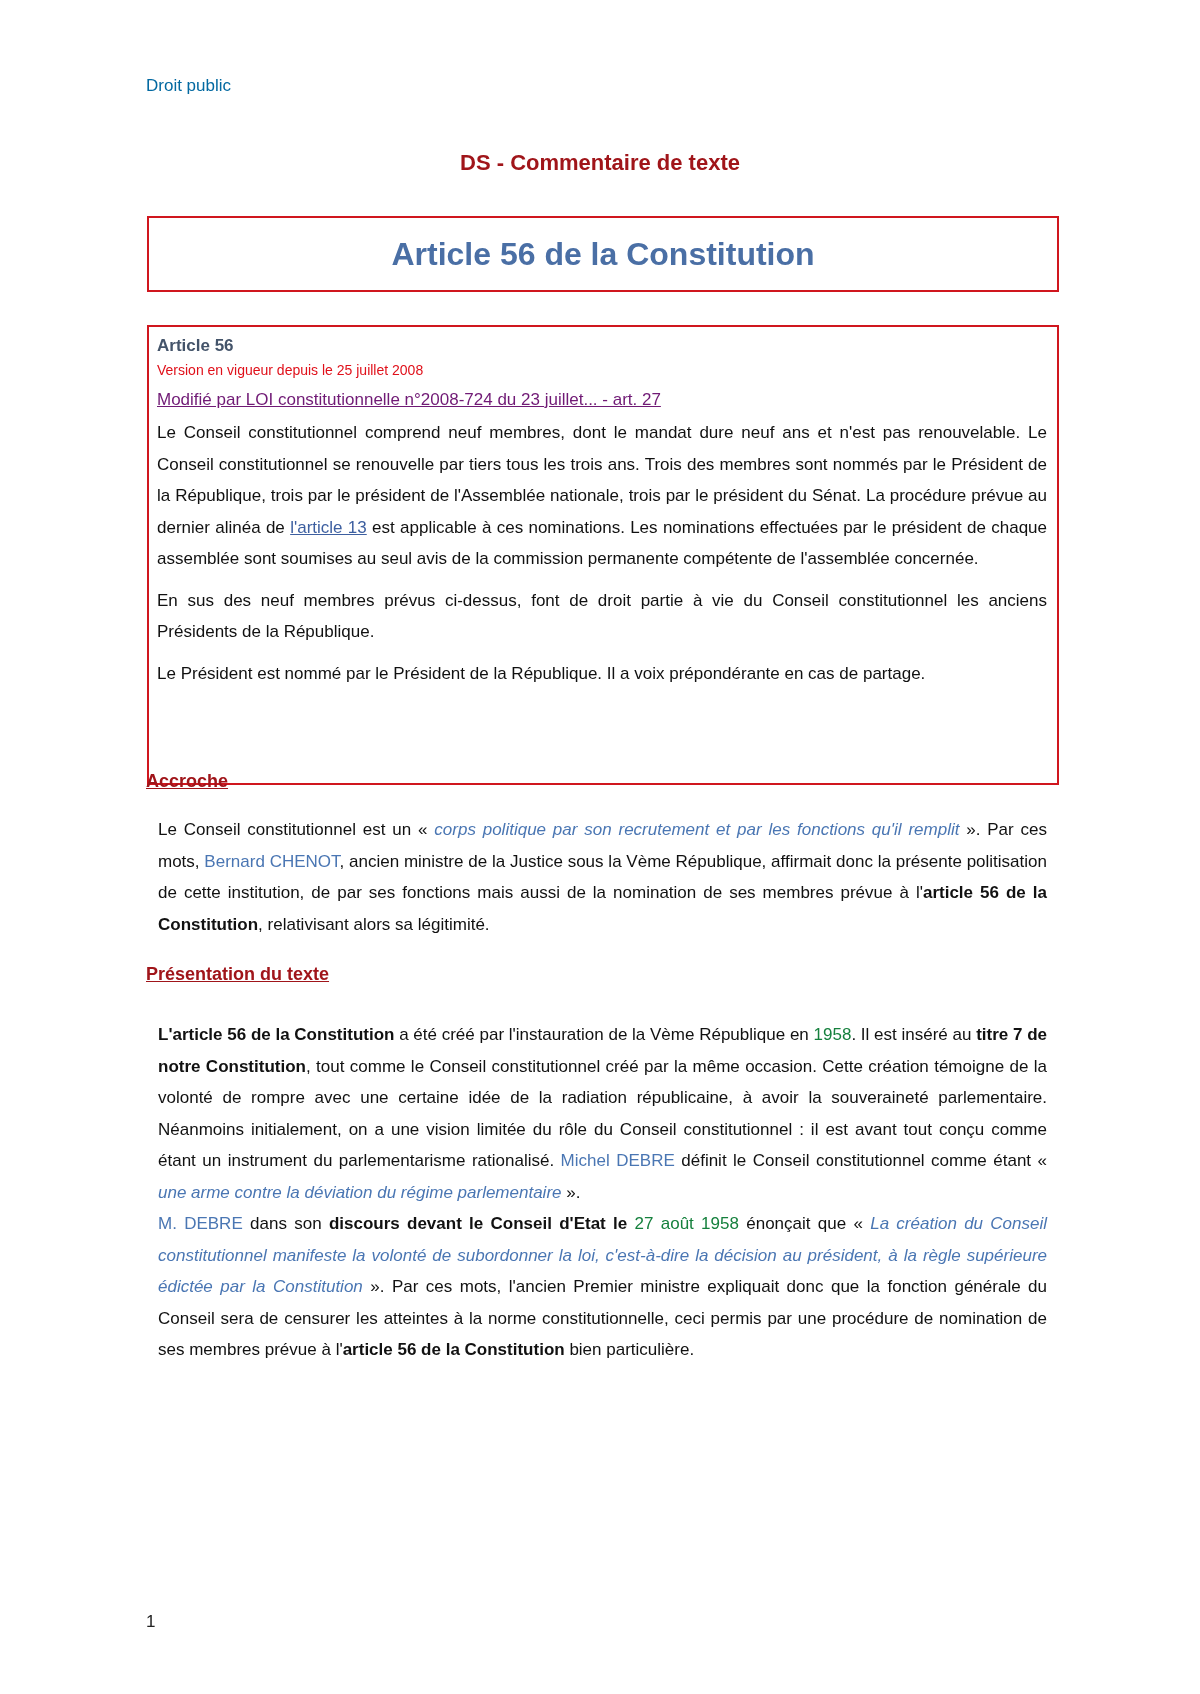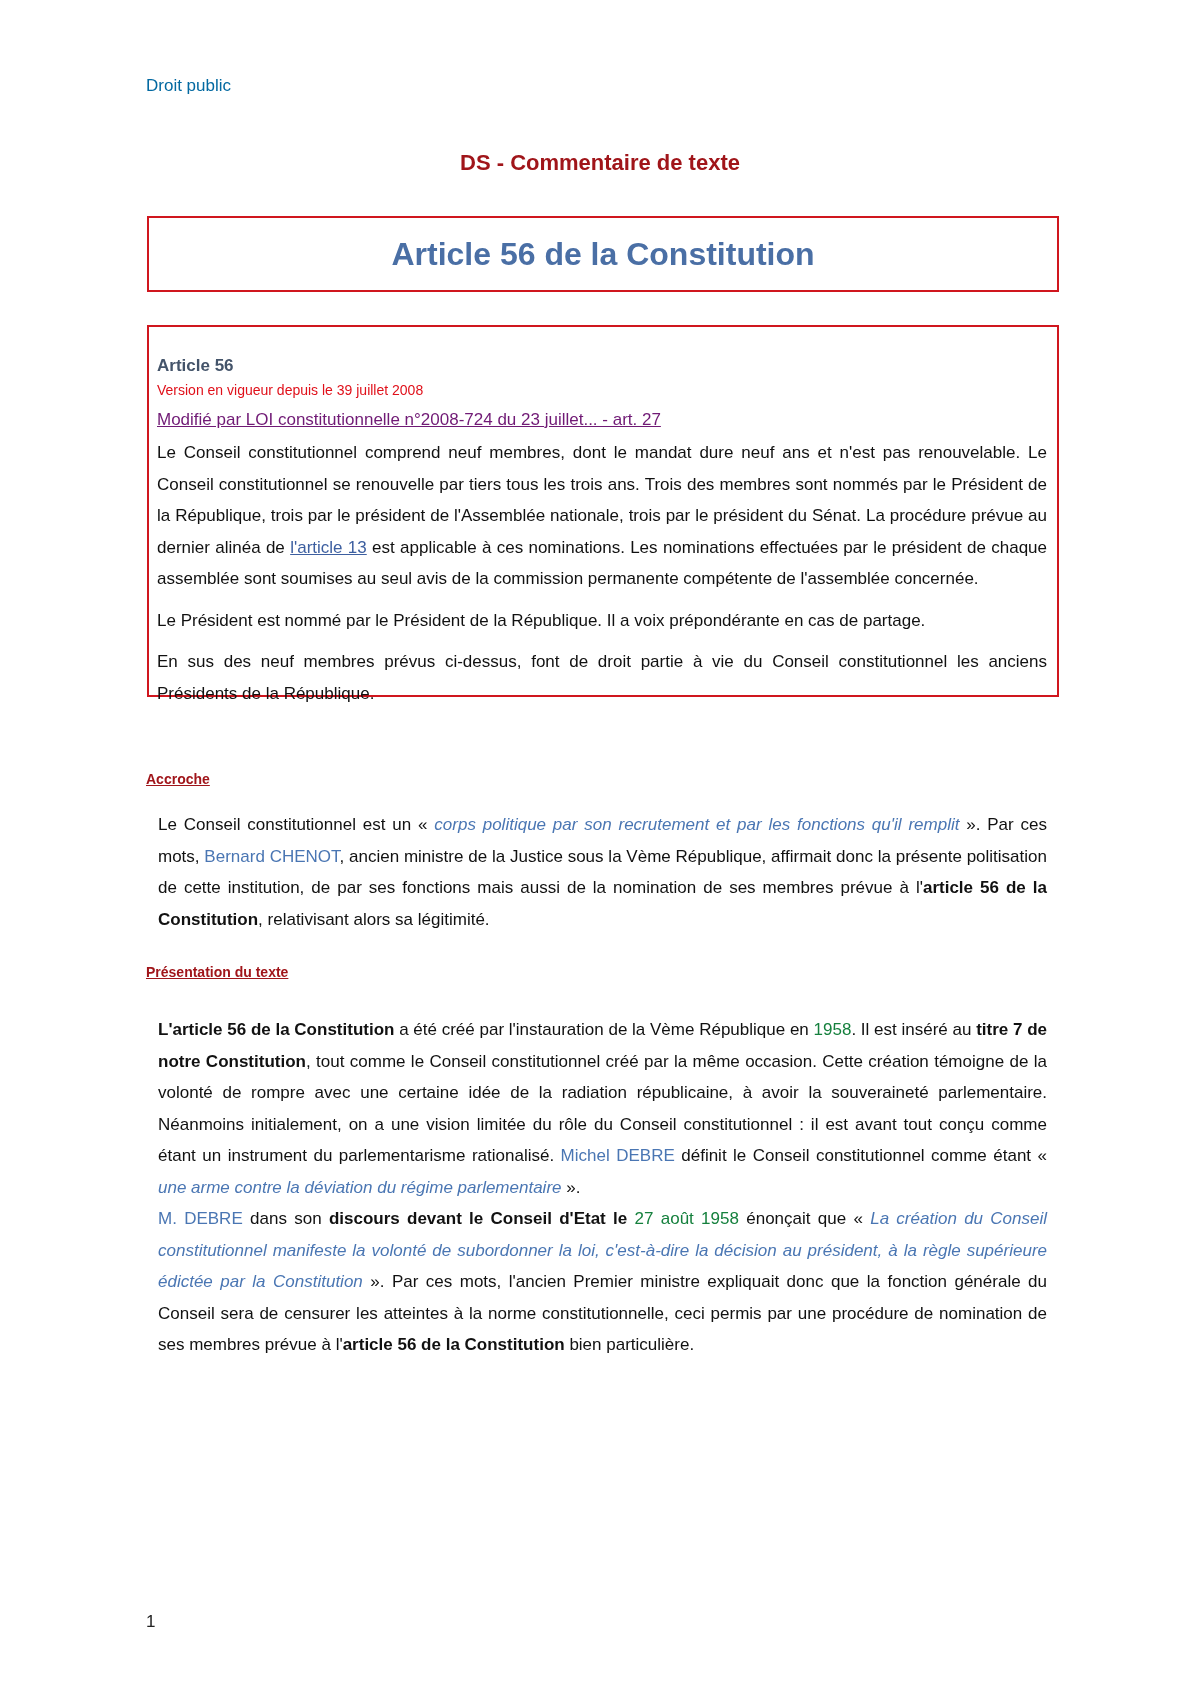--- a/index.html
+++ b/index.html
@@ -2,30 +2,30 @@
 <html><head>
 <meta charset="utf-8">
 <style>
   html, body { margin: 0; padding: 0; background: #ffffff; }
   body { width: 1200px; height: 1694px; position: relative; font-family: "Liberation Sans", "DejaVu Sans", sans-serif; color: #111; }
   .page { position: absolute; left: 0; top: 0; width: 1200px; height: 1694px; }
   .header-text { position: absolute; left: 146px; top: 76px; font-size: 17px; color: #0369a1; }
   .doc-title { position: absolute; left: 0; width: 1200px; top: 150px; text-align: center; font-size: 22px; font-weight: bold; color: #a0151a; text-underline-offset: 3px; }
   .title-box { position: absolute; left: 147px; top: 216px; width: 912px; height: 76px; border: 2px solid #d0161e; box-sizing: border-box; display: flex; align-items: center; justify-content: center; }
   .title-box span { font-size: 32px; font-weight: bold; color: #4a6fa5; }
-  .article-box { position: absolute; left: 147px; top: 325px; width: 912px; height: 372px; border: 2px solid #d0161e; box-sizing: border-box; padding: 28px 10px 0 8px; }
+  .article-box { position: absolute; left: 147px; top: 325px; width: 912px; height: 460px; border: 2px solid #d0161e; box-sizing: border-box; padding: 8px 10px 0 8px; }
   .art-label { font-size: 17px; font-weight: bold; color: #44546a; line-height: 22px; }
   .art-version { font-size: 14px; color: #e0101a; line-height: 22px; margin-top: 2px; }
   .art-modif { font-size: 17px; color: #701a75; text-decoration: underline; line-height: 22px; margin-top: 8px; }
   .art-para { font-size: 17px; line-height: 31.5px; text-align: justify; margin: 0; }
   .art-para + .art-para { margin-top: 10px; }
   .art-para.first { margin-top: 6px; }
   .link { color: #3d5fa0; text-decoration: underline; }
   .section { position: absolute; left: 146px; width: 913px; }
-  .sec-head { font-size: 14px; font-weight: bold; color: #a0151a; text-decoration: underline; }
+  .sec-head { font-size: 18px; font-weight: bold; color: #a0151a; text-decoration: underline; }
   .body-text { font-size: 17px; line-height: 31.5px; text-align: justify; margin: 12px; }
   .quote { color: #4a76b3; font-style: italic; }
   .person { color: #4a76b3; }
   .red { color: #15803d; }
   b { font-weight: bold; }
   .page-number { position: absolute; left: 146px; top: 1612px; font-size: 17px; color: #222; }
 </style>
 </head>
 <body>
 
@@ -34,25 +34,25 @@
   <div class="header-text">Droit public</div>
 
   <div class="doc-title">DS - Commentaire de texte</div>
 
   <div class="title-box">
     <span>Article 56 de la Constitution</span>
   </div>
 
   <div class="article-box">
     <div class="art-label">Article 56</div>
-    <div class="art-version">Version en vigueur depuis le 39 juillet 2008</div>
+    <div class="art-version">Version en vigueur depuis le 25 juillet 2008</div>
     <div class="art-modif">Modifié par LOI constitutionnelle n°2008-724 du 23 juillet... - art. 27</div>
     <p class="art-para first"><span>Le Conseil constitutionnel comprend neuf membres, dont le mandat dure neuf ans et n'est pas renouvelable. Le Conseil constitutionnel se renouvelle par tiers tous les trois ans. Trois des membres sont nommés par le Président de la République, trois par le président de l'Assemblée nationale, trois par le président du Sénat. La procédure prévue au dernier alinéa de </span><span class="link">l'article 13</span><span> est applicable à ces nominations. Les nominations effectuées par le président de chaque assemblée sont soumises au seul avis de la commission permanente compétente de l'assemblée concernée.</span></p>
+    <p class="art-para">En sus des neuf membres prévus ci-dessus, font de droit partie à vie du Conseil constitutionnel les anciens Présidents de la République.</p>
     <p class="art-para">Le Président est nommé par le Président de la République. Il a voix prépondérante en cas de partage.</p>
-    <p class="art-para">En sus des neuf membres prévus ci-dessus, font de droit partie à vie du Conseil constitutionnel les anciens Présidents de la République.</p>
   </div>
 
   <div class="section" style="top: 771px;">
     <div class="sec-head">Accroche</div>
     <p class="body-text" style="margin-top: 22px;"><span>Le Conseil constitutionnel est un « </span><span class="quote">corps politique par son recrutement et par les fonctions qu'il remplit</span><span> ». Par ces mots, </span><span class="person">Bernard CHENOT</span><span>, ancien ministre de la Justice sous la Vème République, affirmait donc la présente politisation de cette institution, de par ses fonctions mais aussi de la nomination de ses membres prévue à l'</span><b>article 56 de la Constitution</b><span>, relativisant alors sa légitimité.</span></p>
   </div>
 
   <div class="section" style="top: 964px;">
     <div class="sec-head">Présentation du texte</div>
     <p class="body-text" style="margin-top: 34px;"><b>L'article 56 de la Constitution</b><span> a été créé par l'instauration de la Vème République en </span><b class="red" style="font-weight:normal">1958</b><span>. Il est inséré au </span><b>titre 7 de notre Constitution</b><span>, tout comme le Conseil constitutionnel créé par la même occasion. Cette création témoigne de la volonté de rompre avec une certaine idée de la radiation républicaine, à avoir la souveraineté parlementaire. Néanmoins initialement, on a une vision limitée du rôle du Conseil constitutionnel : il est avant tout conçu comme étant un instrument du parlementarisme rationalisé. </span><span class="person">Michel DEBRE</span><span> définit le Conseil constitutionnel comme étant « </span><span class="quote">une arme contre la déviation du régime parlementaire</span><span> ».</span><br><span class="person">M. DEBRE</span><span> dans son </span><b>discours devant le Conseil d'Etat le</b><span> </span><span class="red">27 août 1958</span><span> énonçait que « </span><span class="quote">La création du Conseil constitutionnel manifeste la volonté de subordonner la loi, c'est-à-dire la décision au président, à la règle supérieure édictée par la Constitution</span><span> ». Par ces mots, l'ancien Premier ministre expliquait donc que la fonction générale du Conseil sera de censurer les atteintes à la norme constitutionnelle, ceci permis par une procédure de nomination de ses membres prévue à l'</span><b>article 56 de la Constitution</b><span> bien particulière.</span></p>

